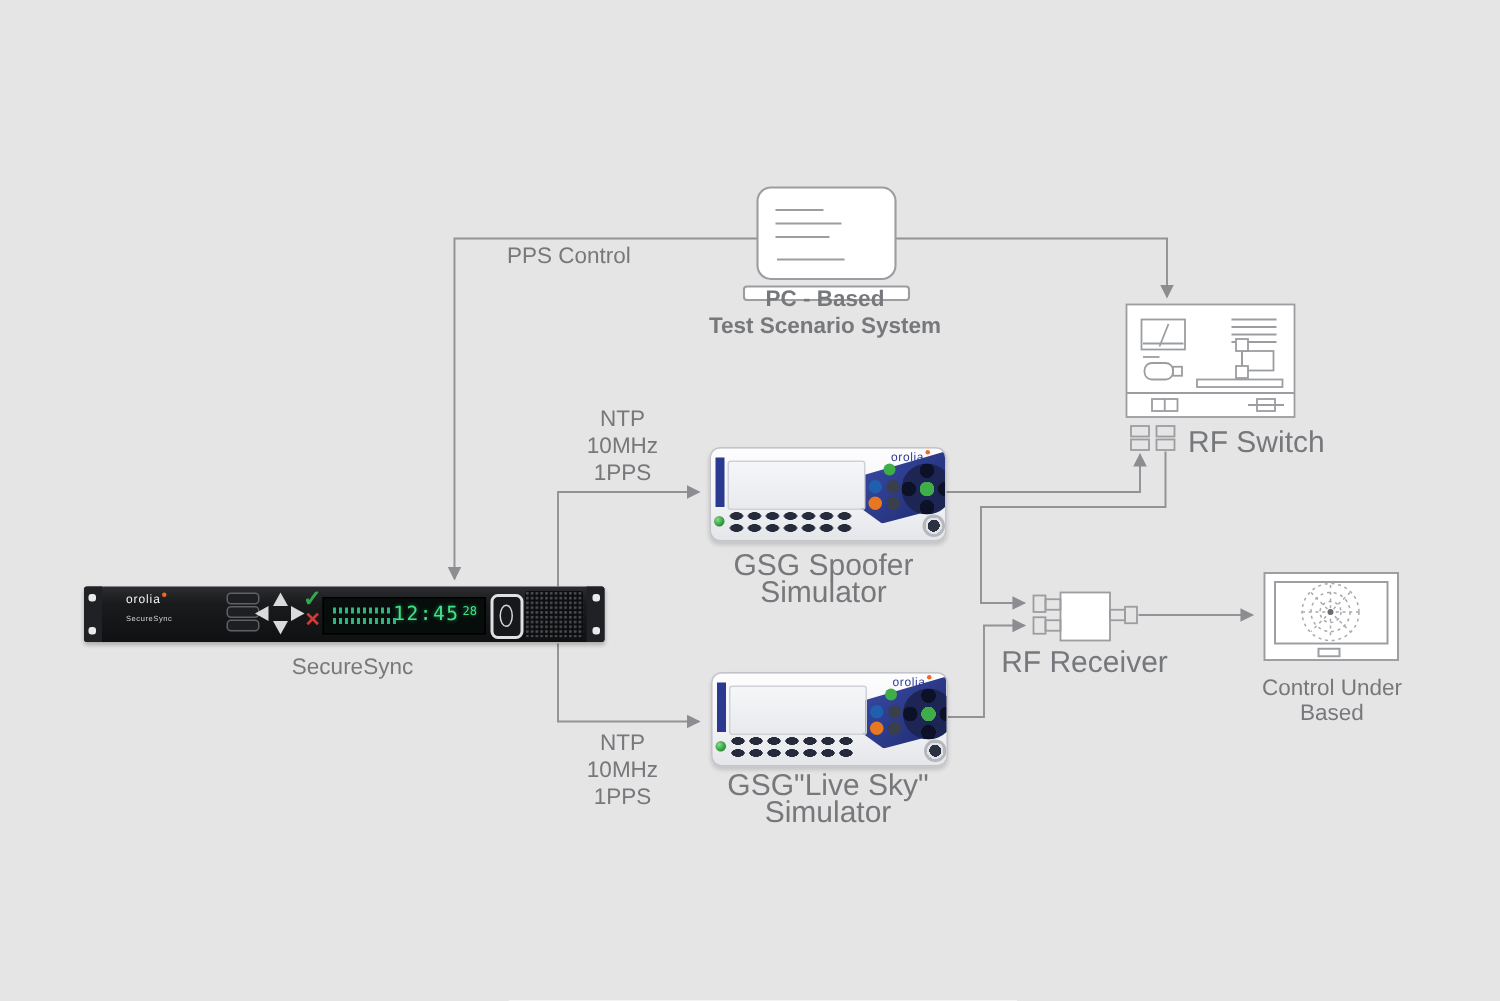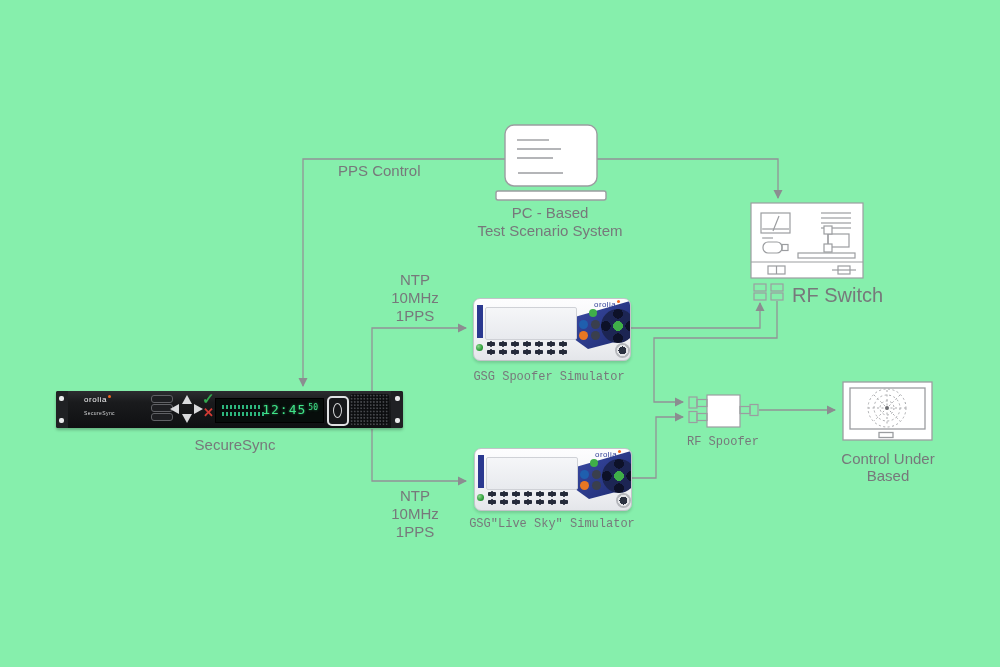--- a/index.html
+++ b/index.html
@@ -1,23 +1,23 @@
 <!DOCTYPE html>
 <html><head>
 <meta charset="utf-8">
 <style>
   html,body{margin:0;padding:0;background:#fff;}
-  .canvas{position:relative;width:1000px;height:667px;background:#86efac;overflow:hidden;
+  .canvas{position:relative;width:1000px;height:667px;background:#e5e5e5;overflow:hidden;
           font-family:"Liberation Sans", sans-serif;}
   svg.overlay{position:absolute;left:0;top:0;}
 
   
   .lbl{position:absolute;color:#77787b;font-size:15px;line-height:18px;}
   .lbl.center{text-align:center;}
-  .lbl.big{font-size:12px;font-family:Liberation Mono, monospace;}
+  .lbl.big{font-size:20px;}
   .lbl.rfswitch{font-size:20px;}
 
   
   .gsg{position:absolute;width:156px;height:61px;border:1px solid #c2c4c9;border-radius:7px;
        background:linear-gradient(180deg,#fdfdfe 0%,#f3f4f6 55%,#e4e6ea 100%);
        box-shadow:0 2px 3px rgba(0,0,0,.15);overflow:hidden;}
   .gsg .bluebar{position:absolute;left:3px;top:6px;width:6px;height:33px;background:#2b3990;}
   .gsg .screen{position:absolute;left:11px;top:8px;width:90px;height:31px;border:1px solid #cfd1d6;
        background:linear-gradient(180deg,#f5f6f8,#e8eaee);border-radius:2px;}
   .gsg .panel{position:absolute;left:96px;top:0;width:60px;height:50px;
@@ -178,21 +178,21 @@
         <line x1="887" y1="390" x2="887" y2="426"></line>
         <line x1="874" y1="395" x2="900" y2="421"></line>
         <line x1="900" y1="395" x2="874" y2="421"></line>
       </g>
       <circle cx="887" cy="408" r="2" fill="#6b6c70" stroke="none"></circle>
     </g>
   </svg>
 
   <div class="lbl" style="left:338px;top:162px;">PPS Control</div>
 
-  <div class="lbl center" style="left:460px;top:204px;width:180px;">
+  <div class="lbl center" style="left:460px;top:191px;width:180px;font-weight:bold;">
     <div>PC - Based</div>
     <div>Test Scenario System</div>
   </div>
 
   <div class="lbl center" style="left:375px;top:271px;width:80px;">
     <div>NTP</div>
     <div>10MHz</div>
     <div>1PPS</div>
   </div>
 
@@ -205,21 +205,21 @@
   <div class="lbl big center" style="left:449px;top:368px;width:200px;">GSG Spoofer Simulator</div>
 
   <div class="lbl big center" style="left:452px;top:515px;width:200px;">GSG"Live Sky" Simulator</div>
 
   <div class="lbl center" style="left:135px;top:436px;width:200px;">
     <div>SecureSync</div>
   </div>
 
   <div class="lbl rfswitch" style="left:792px;top:286px;">RF Switch</div>
 
-  <div class="lbl big center" style="left:663px;top:433px;width:120px;">RF Spoofer</div>
+  <div class="lbl big center" style="left:663px;top:433px;width:120px;">RF Receiver</div>
 
   <div class="lbl center" style="left:818px;top:450px;width:140px;line-height:17px;">
     <div>Control Under</div>
     <div>Based</div>
   </div>
 
   <div class="gsg" style="left:473px;top:298px;">
     <div class="panel"></div>
     <div class="bluebar"></div>
     <div class="screen"></div>
@@ -269,21 +269,21 @@
     <span class="tri down"></span>
     <span class="tri left"></span>
     <span class="tri right"></span>
     <span class="ok">✓</span>
     <span class="err">✕</span>
     <div class="display">
       <div class="mtx" style="left:6px;top:6px;width:38px;"></div>
       <div class="mtx" style="left:6px;top:13px;width:44px;"></div>
       <div class="clock">
         <span class="main">12:45</span>
-        <span class="sec">50</span>
+        <span class="sec">28</span>
       </div>
     </div>
     <div class="dbconn">
       <span class="oval"></span>
     </div>
     <div class="grille"></div>
   </div>
 
 </div>
 

